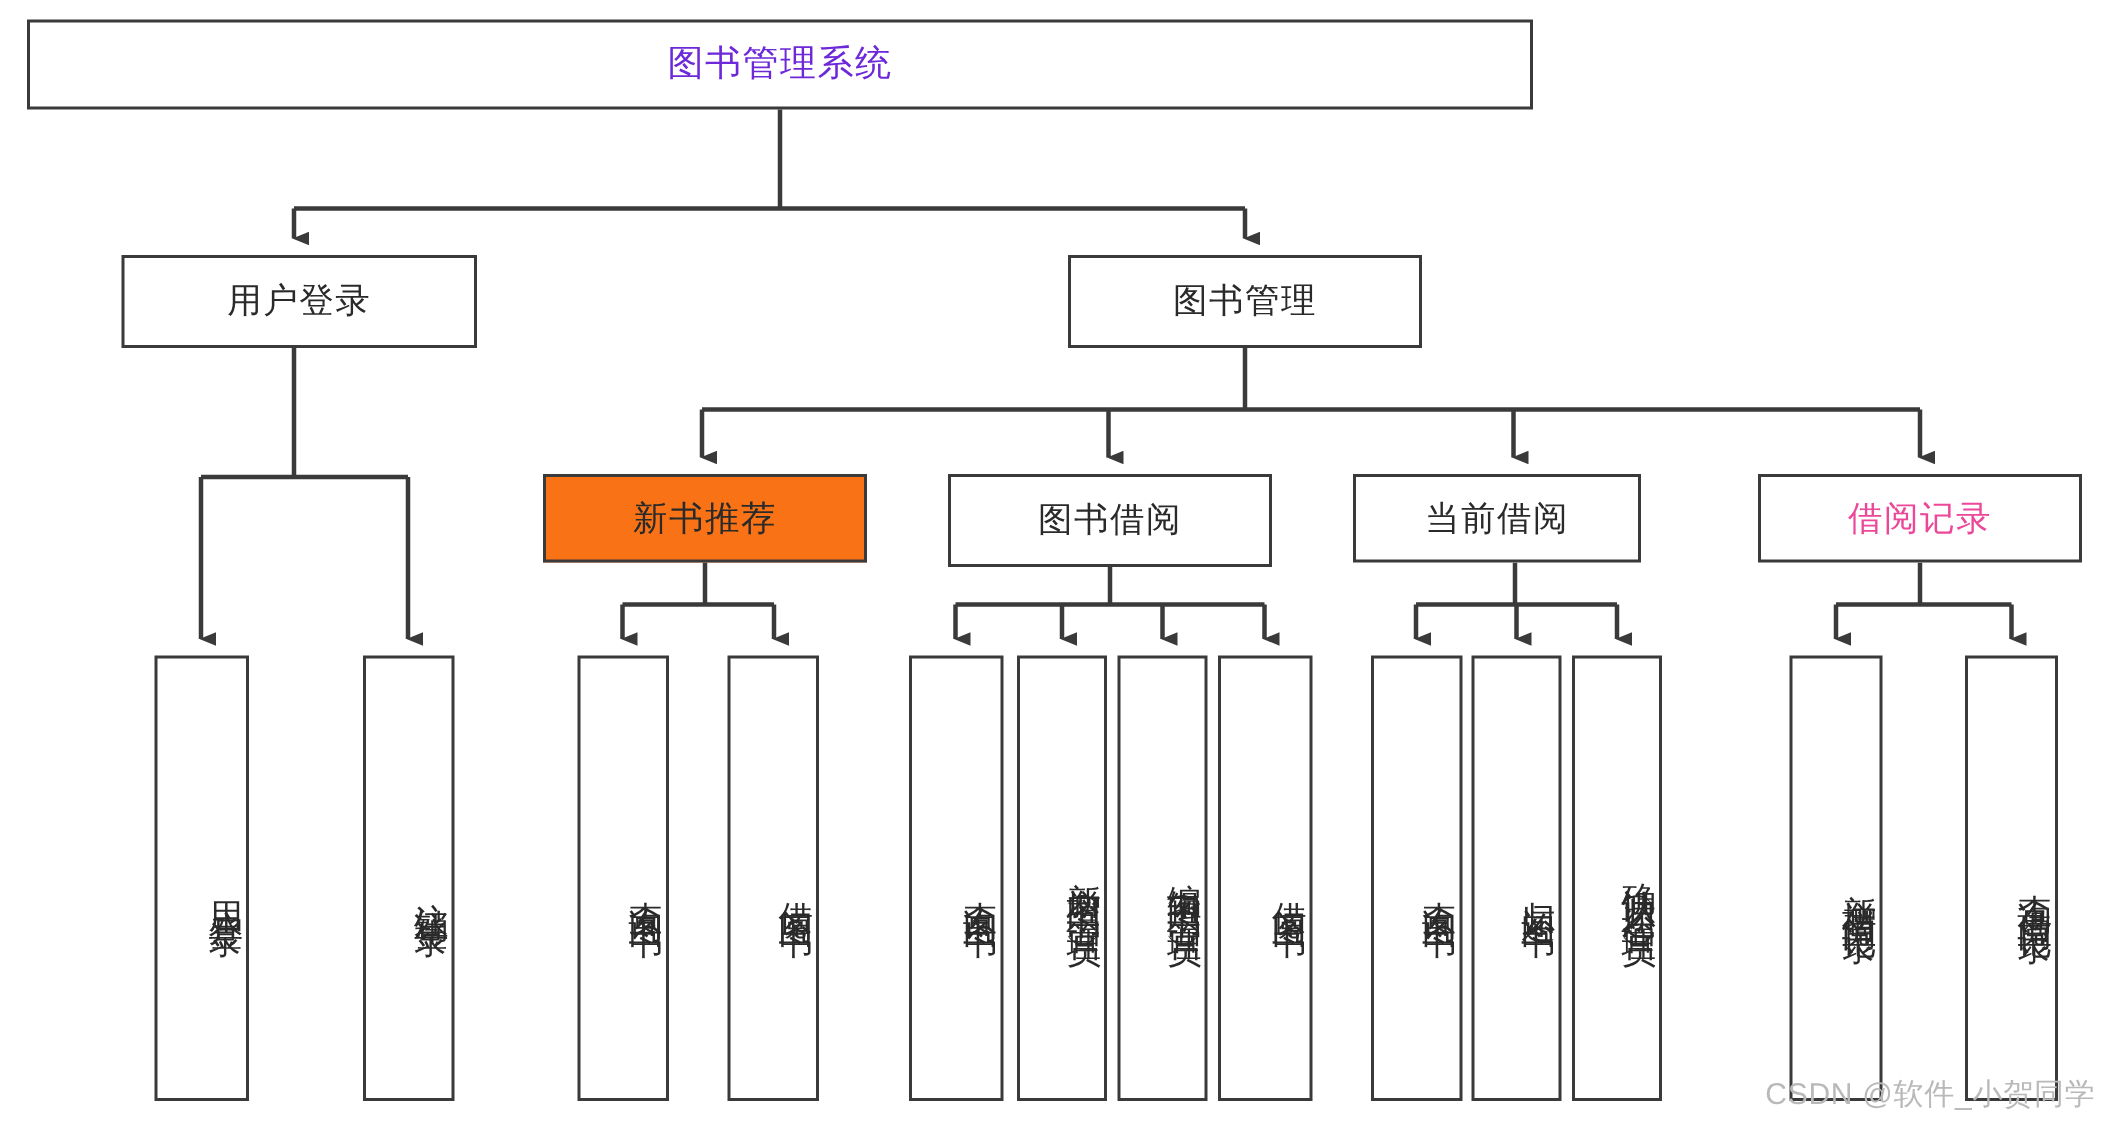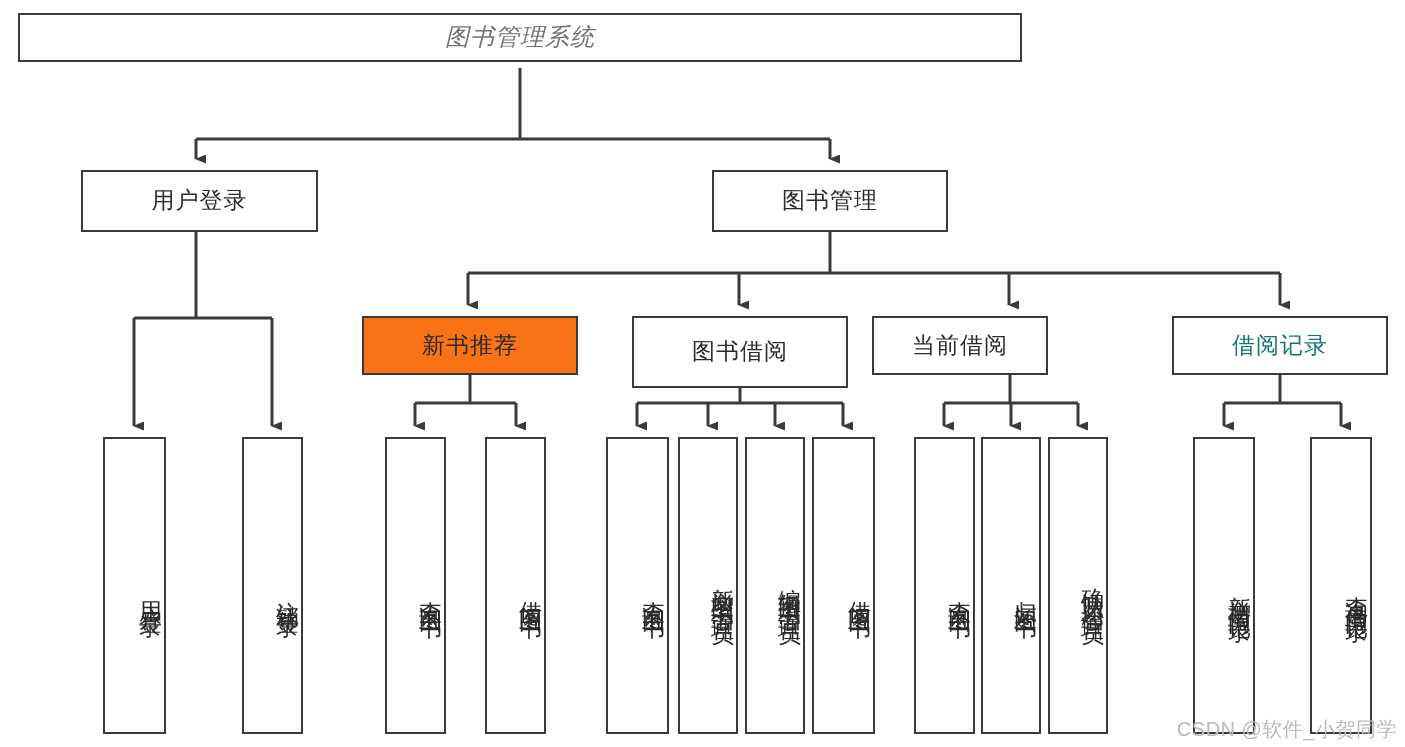--- a/index.html
+++ b/index.html
@@ -115,29 +115,29 @@
       <path d="M 1011 403 L 1011 426" marker-end="url(#arrowhead)"></path>
       <path d="M 1078 403 L 1078 426" marker-end="url(#arrowhead)"></path>
 
       <path d="M 1280 375 L 1280 403"></path>
       <path d="M 1224 403 L 1341 403"></path>
       <path d="M 1224 403 L 1224 426" marker-end="url(#arrowhead)"></path>
       <path d="M 1341 403 L 1341 426" marker-end="url(#arrowhead)"></path>
     </g>
   </svg>
 
-  <div class="node horiz root" style="left: 18px; top: 13px; width: 1004px; height: 49px; border-color: rgb(58, 58, 58); background: rgb(255, 255, 255); color: #737373; font-style: italic;">图书管理系统</div>
+  <div class="node horiz root" style="left: 18px; top: 13px; width: 1004px; height: 60px; border-color: rgb(58, 58, 58); background: rgb(255, 255, 255); color: #6d28d9;">图书管理系统</div>
 
   <div class="node horiz" style="left: 81px; top: 170px; width: 237px; height: 62px; border-color: rgb(58, 58, 58); background: rgb(255, 255, 255); color: rgb(42, 42, 42);">用户登录</div>
   <div class="node horiz" style="left: 712px; top: 170px; width: 236px; height: 62px; border-color: rgb(58, 58, 58); background: rgb(255, 255, 255); color: rgb(42, 42, 42);">图书管理</div>
 
   <div class="node horiz" style="left: 362px; top: 316px; width: 216px; height: 59px; border-color: rgb(58, 58, 58); background: #f97316; color: rgb(42, 42, 42);">新书推荐</div>
-  <div class="node horiz" style="left: 632px; top: 316px; width: 216px; height: 72px; border-color: rgb(58, 58, 58); background: rgb(255, 255, 255); color: rgb(42, 42, 42);">图书借阅</div>
-  <div class="node horiz" style="left: 872px; top: 316px; width: 176px; height: 59px; border-color: rgb(58, 58, 58); background: rgb(255, 255, 255); color: rgb(42, 42, 42);">当前借阅</div>
-  <div class="node horiz" style="left: 1172px; top: 316px; width: 216px; height: 59px; border-color: rgb(58, 58, 58); background: rgb(255, 255, 255); color: #0f766e; text-align: right;">借阅记录</div>
+  <div class="node horiz" style="left: 632px; top: 316px; width: 216px; height: 62px; border-color: rgb(58, 58, 58); background: rgb(255, 255, 255); color: rgb(42, 42, 42);">图书借阅</div>
+  <div class="node horiz" style="left: 902px; top: 316px; width: 192px; height: 59px; border-color: rgb(58, 58, 58); background: rgb(255, 255, 255); color: rgb(42, 42, 42);">当前借阅</div>
+  <div class="node horiz" style="left: 1172px; top: 316px; width: 216px; height: 59px; border-color: rgb(58, 58, 58); background: rgb(255, 255, 255); color: #ec4899; text-align: right;">借阅记录</div>
 
   <div class="node vert" style="left: 103px; top: 437px; width: 63px; height: 297px; border-color: rgb(58, 58, 58); background: rgb(255, 255, 255); color: rgb(42, 42, 42);">用户登录</div>
   <div class="node vert" style="left: 242px; top: 437px; width: 61px; height: 297px; border-color: rgb(58, 58, 58); background: rgb(255, 255, 255); color: rgb(42, 42, 42);">注销登录</div>
   <div class="node vert" style="left: 385px; top: 437px; width: 61px; height: 297px; border-color: rgb(58, 58, 58); background: rgb(255, 255, 255); color: rgb(42, 42, 42);">查询图书</div>
   <div class="node vert" style="left: 485px; top: 437px; width: 61px; height: 297px; border-color: rgb(58, 58, 58); background: rgb(255, 255, 255); color: rgb(42, 42, 42);">借阅图书</div>
   <div class="node vert" style="left: 606px; top: 437px; width: 63px; height: 297px; border-color: rgb(58, 58, 58); background: rgb(255, 255, 255); color: rgb(42, 42, 42);">查询图书</div>
   <div class="node vert" style="left: 678px; top: 437px; width: 60px; height: 297px; border-color: rgb(58, 58, 58); background: rgb(255, 255, 255); color: rgb(42, 42, 42);">新增图书（管理员）</div>
   <div class="node vert" style="left: 745px; top: 437px; width: 60px; height: 297px; border-color: rgb(58, 58, 58); background: rgb(255, 255, 255); color: rgb(42, 42, 42);">编辑图书（管理员）</div>
   <div class="node vert" style="left: 812px; top: 437px; width: 63px; height: 297px; border-color: rgb(58, 58, 58); background: rgb(255, 255, 255); color: rgb(42, 42, 42);">借阅图书</div>
   <div class="node vert" style="left: 914px; top: 437px; width: 61px; height: 297px; border-color: rgb(58, 58, 58); background: rgb(255, 255, 255); color: rgb(42, 42, 42);">查询图书</div>

